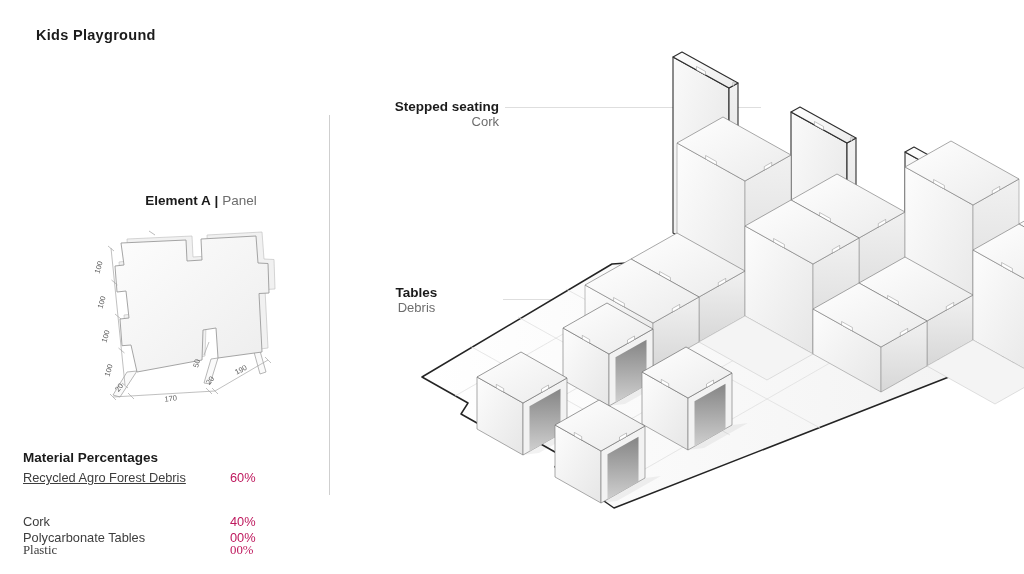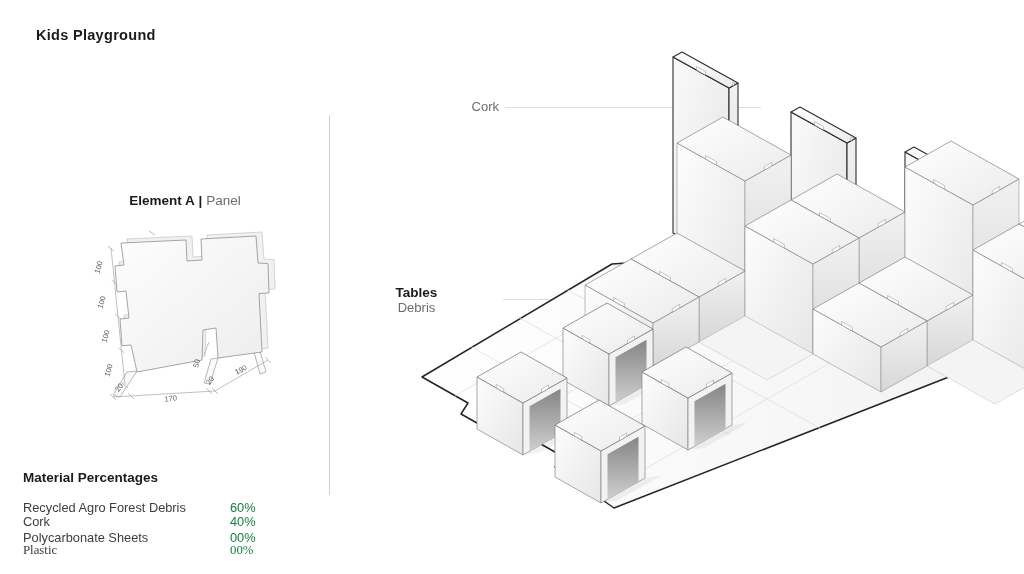--- a/index.html
+++ b/index.html
@@ -1,32 +1,32 @@
 <!DOCTYPE html>
 <html><head>
 <meta charset="utf-8">
 <style>
   html,body{margin:0;padding:0;background:#fff;}
   .stage{position:relative;width:1024px;height:574px;background:#ffffff;overflow:hidden;
          font-family:"Liberation Sans","DejaVu Sans",sans-serif;color:#1c1c1c;}
   .abs{position:absolute;}
   .page-title{left:36px;top:27px;font-size:14.5px;font-weight:700;letter-spacing:.3px;color:#1b1b1b;}
   .divider{left:329px;top:115px;width:1px;height:380px;background:#cfcfcf;}
-  .element-label{left:75px;top:193px;width:220px;text-align:center;font-size:13.5px;}
+  .element-label{left:91px;top:193px;width:220px;text-align:center;font-size:13.5px;}
   .element-label .strong{font-weight:700;color:#1b1b1b;}
   .element-label .light{color:#6d6d6d;}
   .ann{width:165px;text-align:right;line-height:15px;}
   .ann .t{font-size:13.5px;font-weight:700;color:#1b1b1b;}
   .ann .m{font-size:13px;color:#6d6d6d;}
   .ann-seating{left:334px;top:99px;}
   .ann-tables{left:334px;top:285px;text-align:center;}
   .leader{position:absolute;height:1px;background:#dedede;}
-  .mat-head{left:23px;top:470px;font-size:13.5px;font-weight:700;color:#1b1b1b;}
+  .mat-head{left:23px;top:450px;font-size:13.5px;font-weight:700;color:#1b1b1b;}
   .mat-row{position:absolute;left:23px;width:260px;font-size:12.8px;color:#3d3d3d;}
-  .mat-row .pct{position:absolute;left:207px;top:0;color:#15803d;}
+  .mat-row .pct{position:absolute;left:207px;top:0;color:#be185d;}
   svg text{font-family:"Liberation Sans","DejaVu Sans",sans-serif;}
 </style>
 </head>
 <body>
 
 <div class="stage">
 
   <div class="abs page-title">Kids Playground</div>
 
   <div class="abs divider"></div>
@@ -82,20 +82,21 @@
     <g fill="#5f5f5f" font-size="7.5" text-anchor="middle">
       <text x="121" y="389" transform="rotate(-52 121 389)">20</text>
       <text x="171" y="401" transform="rotate(-6 171 401)">170</text>
       <text x="212" y="382" transform="rotate(-52 212 382)">20</text>
       <text x="242" y="372" transform="rotate(-27 242 372)">190</text>
       <text x="199" y="364" transform="rotate(-75 199 364)">50</text>
     </g>
   </svg>
 
   <div class="abs ann ann-seating">
+    <div class="t">Stepped seating</div>
     <div class="m">Cork</div>
   </div>
   <div class="leader" style="left:505px;top:107px;width:256px;"></div>
 
   <div class="abs ann ann-tables">
     <div class="t">Tables</div>
     <div class="m">Debris</div>
   </div>
   <div class="leader" style="left:503px;top:299px;width:96px;"></div>
 
@@ -242,30 +243,30 @@
         <polygon points="555.0,477.0 601.0,503.0 601.0,451.0 555.0,425.0" fill="url(#gl)" stroke="#858585" stroke-width="0.7" stroke-linejoin="round"></polygon>
         <polygon points="601.0,503.0 645.0,478.0 645.0,426.0 601.0,451.0" fill="#f2f2f2" stroke="#858585" stroke-width="0.7" stroke-linejoin="round"></polygon>
         <polygon points="607.5,499.3 638.5,481.7 638.5,436.7 607.5,454.3" fill="url(#gv)" stroke-linejoin="round"></polygon>
         <polygon points="555.0,425.0 601.0,451.0 645.0,426.0 599.0,400.0" fill="url(#gt)" stroke="#6f6f6f" stroke-width="0.7" stroke-linejoin="round"></polygon>
         <polygon points="574.3,435.9 574.3,432.4 581.7,436.6 581.7,440.1" fill="#ffffff" stroke="#8c8c8c" stroke-width="0.5" stroke-linejoin="round"></polygon>
         <polygon points="619.5,440.5 619.5,437.0 626.5,433.0 626.5,436.5" fill="#ffffff" stroke="#8c8c8c" stroke-width="0.5" stroke-linejoin="round"></polygon>
       </g>
   </svg>
 
   <div class="abs mat-head">Material Percentages</div>
-  <div class="mat-row" style="top:500px;">
+  <div class="mat-row" style="top:470px;text-decoration:underline;">
     <span>Recycled Agro Forest Debris</span>
     <span class="pct">60%</span>
   </div>
   <div class="mat-row" style="top:514px;">
     <span>Cork</span>
     <span class="pct">40%</span>
   </div>
   <div class="mat-row" style="top:530px;">
-    <span>Polycarbonate Sheets</span>
+    <span>Polycarbonate Tables</span>
     <span class="pct">00%</span>
   </div>
   <div class="mat-row" style="top:543px;font-family:Liberation Serif, serif;">
     <span>Plastic</span>
     <span class="pct">00%</span>
   </div>
 
 </div>
 
 </body></html>

